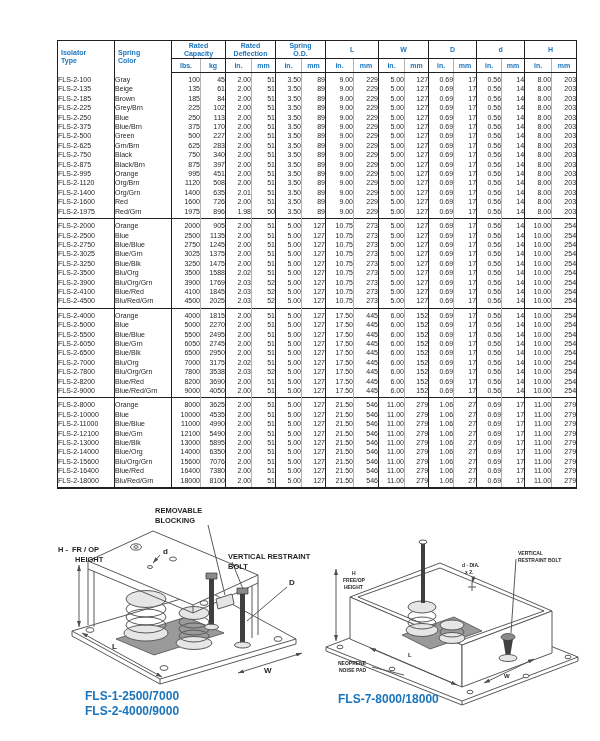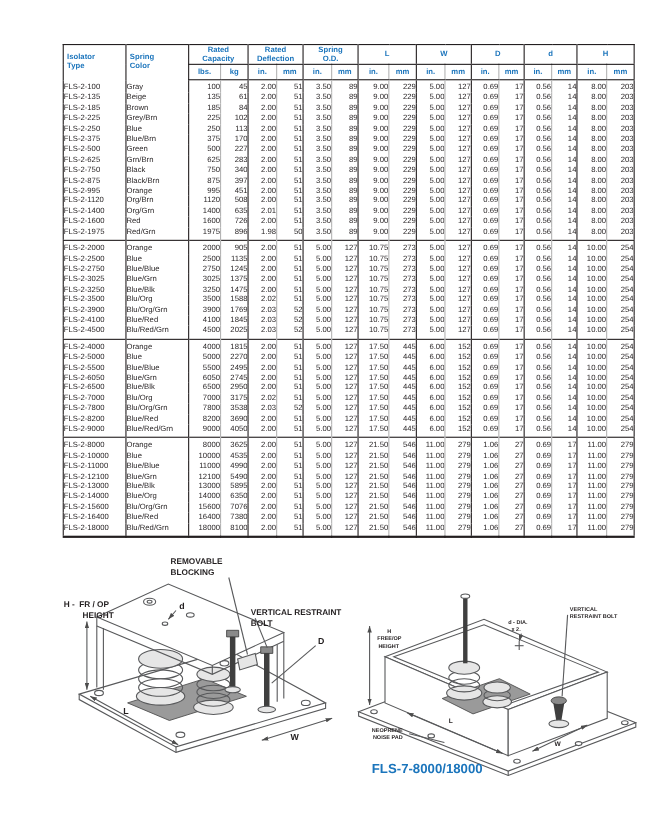--- a/index.html
+++ b/index.html
@@ -1131,15 +1131,19 @@
     <text class="lbl2" x="143" y="39">x 2.</text>
     <text class="lbl2" x="30" y="40">H</text>
     <text class="lbl2" x="21" y="47">FREE/OP</text>
     <text class="lbl2" x="22" y="54">HEIGHT</text>
     <text class="lbl2" x="16" y="130">NEOPRENE</text>
     <text class="lbl2" x="17" y="137">NOISE PAD</text>
     <text class="lbl2d" x="86" y="122">L</text>
     <text class="lbl2d" x="182" y="143">W</text>
   </svg>
 
+  <div id="capL" class="cap">
+    <div>FLS-1-2500/7000</div>
+    <div>FLS-2-4000/9000</div>
+  </div>
   <div id="capR" class="cap">FLS-7-8000/18000</div>
 
 </div>
 
 </body></html>

